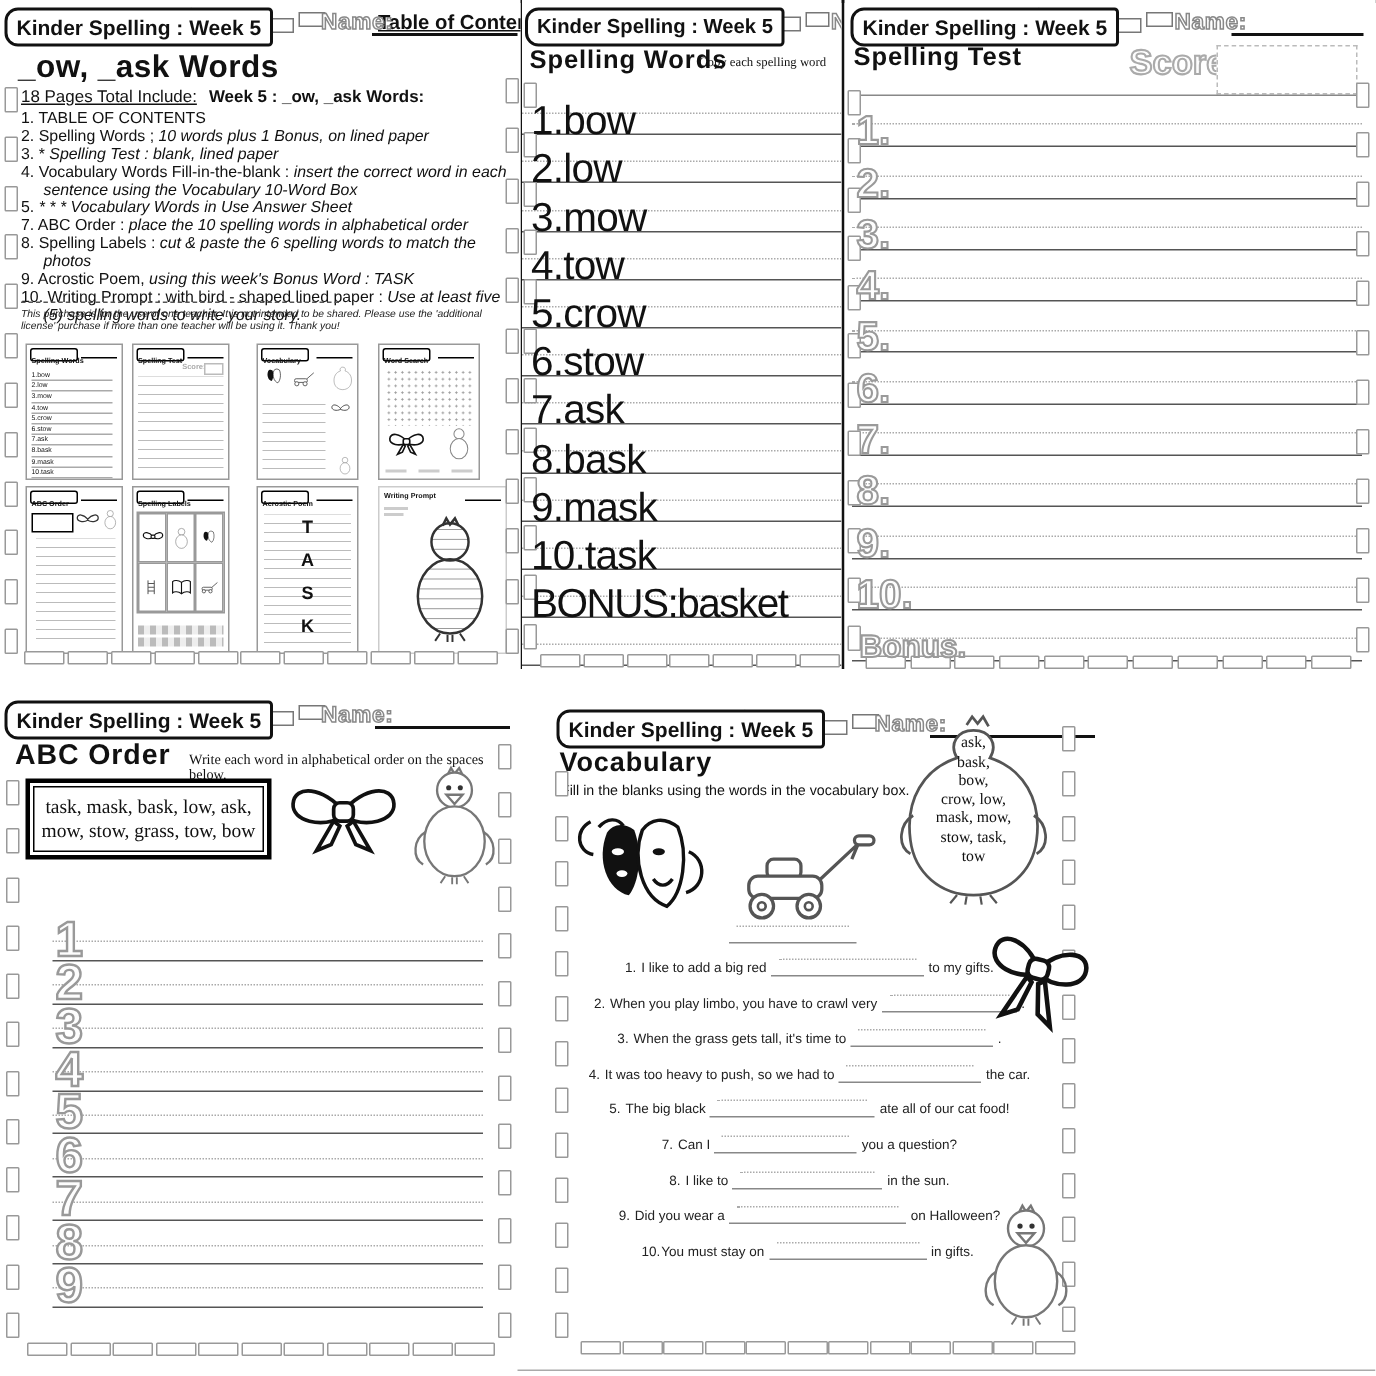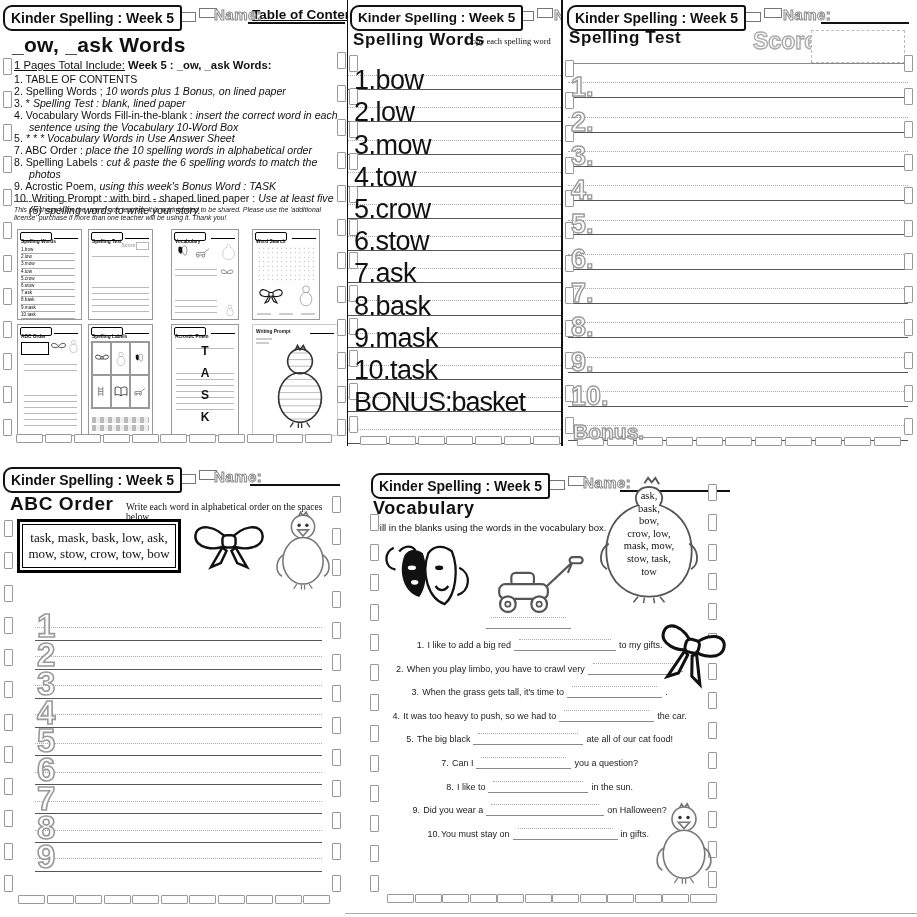--- a/index.html
+++ b/index.html
@@ -42,21 +42,21 @@
   .dh{flex-direction:row;height:10px;}
   .dv i,.dh i{display:block;border:1.5px solid #999;border-radius:1px;background:#fff;}
   .dv i{width:7px;height:15px;}
   .dh i{width:25px;height:7px;}
 
   
   .toc-title{position:absolute;font-size:21px;font-weight:bold;letter-spacing:.3px;}
   .toc-body{position:absolute;font-size:10.6px;line-height:11.9px;}
   .toc-head{font-size:11.3px;margin-bottom:2px;}
   .toc-head .u{text-decoration:underline;}
-  .toc-head b{margin-left:3px;}
+  .toc-head b{margin-left:8px;}
   .toc-item{padding-left:15px;text-indent:-15px;}
   .toc-item .it{font-style:italic;}
   .toc-sep{position:absolute;border-top:1.2px dashed #555;width:212px;}
   .license{position:absolute;font-size:6.9px;line-height:8.2px;font-style:italic;color:#222;}
 
   
   .thumb{position:absolute;border:1px solid #999;background:#fff;overflow:hidden;}
   .mb{position:absolute;left:2px;top:2px;width:30px;height:7px;border:1px solid #000;border-radius:2px;}
   .mnl{position:absolute;right:3px;top:8px;width:24px;border-top:1px solid #000;}
   .mtitle{position:absolute;left:3px;top:9px;font-size:4.8px;font-weight:bold;white-space:nowrap;}
@@ -116,21 +116,21 @@
   <div class="eraser" style="left:176px;top:12px;width:18px;"></div>
   <div class="eraser" style="left:199px;top:8px;width:16px;"></div>
   <div class="name-label" style="left:214px;top:6px;">Name:</div>
   <div class="name-value" style="left:252px;top:7px;text-decoration:underline;">Table of Contents</div>
   <div class="name-line" style="left:248px;top:22px;width:97px;"></div>
 
   <div class="toc-title" style="left:12px;top:33px;">_ow, _ask Words</div>
 
   <div class="toc-body" style="left:14px;top:60px;width:324px;">
     <div class="toc-head">
-      <span class="u">1 Pages Total Include:</span><b>Week 5 : _ow, _ask  Words:</b>
+      <span class="u">18 Pages Total Include:</span><b>Week 5 : _ow, _ask  Words:</b>
     </div>
     <div class="toc-item"><span>1.</span> <span>TABLE OF CONTENTS</span><span class="it"></span></div>
     <div class="toc-item"><span>2.</span> <span>Spelling Words ; </span><span class="it">10 words plus 1 Bonus, on lined paper</span></div>
     <div class="toc-item"><span>3.</span> <span>* </span><span class="it">Spelling Test : blank, lined paper</span></div>
     <div class="toc-item"><span>4.</span> <span>Vocabulary Words Fill-in-the-blank : </span><span class="it">insert the correct word in each sentence using the Vocabulary 10-Word Box</span></div>
     <div class="toc-item"><span>5.</span> <span class="it">* * *  </span><span class="it">Vocabulary Words in Use Answer Sheet</span></div>
     <div class="toc-item"><span>7.</span> <span>ABC Order : </span><span class="it">place the 10 spelling words in alphabetical order</span></div>
     <div class="toc-item"><span>8.</span> <span>Spelling Labels : </span><span class="it">cut &amp; paste the 6 spelling words to match the photos</span></div>
     <div class="toc-item"><span>9.</span> <span>Acrostic Poem, </span><span class="it">using this week's Bonus Word : TASK</span></div>
     <div class="toc-item"><span>10.</span> <span>Writing Prompt : with bird - shaped lined paper : </span><span class="it">Use at least five (5) spelling words to write your story.</span></div>
@@ -536,21 +536,21 @@
   <div class="eraser" style="left:176px;top:12px;width:18px;"></div>
   <div class="eraser" style="left:199px;top:8px;width:16px;"></div>
   <div class="name-label" style="left:214px;top:6px;">Name:</div>
   <div class="name-line" style="left:250px;top:22px;width:90px;"></div>
 
   <div class="pg-title" style="left:10px;top:31px;font-size:19px;">ABC Order</div>
   <div class="serif-note" style="left:126px;top:40px;font-size:9.5px;">Write each word in alphabetical order on the spaces below.</div>
 
   <div class="abc-wordbox" style="left:22px;top:62px;width:152px;height:42px;">
     <span>task, mask, bask, low, ask,</span>
-    <span>mow, stow, crow, tow, bow</span>
+    <span>mow, stow, grass, tow, bow</span>
   </div>
 
   <svg class="abs" style="left:188px;top:52px;" width="82" height="62" viewBox="0 0 100 70">
     <path d="M50 30 C34 10 10 8 9 24 C8 38 32 44 50 34 Z" fill="#fff" stroke="#111" stroke-width="3"></path>
     <path d="M50 30 C66 10 90 8 91 24 C92 38 68 44 50 34 Z" fill="#fff" stroke="#111" stroke-width="3"></path>
     <path d="M42 38 L28 62 L40 57 L47 42 Z" fill="#fff" stroke="#111" stroke-width="3"></path>
     <path d="M58 38 L72 62 L60 57 L53 42 Z" fill="#fff" stroke="#111" stroke-width="3"></path>
     <rect x="42" y="23" width="16" height="15" rx="5" fill="#fff" stroke="#111" stroke-width="3"></rect>
   </svg>
   <svg class="abs" style="left:272px;top:42px;" width="62" height="92" viewBox="0 0 80 104">

